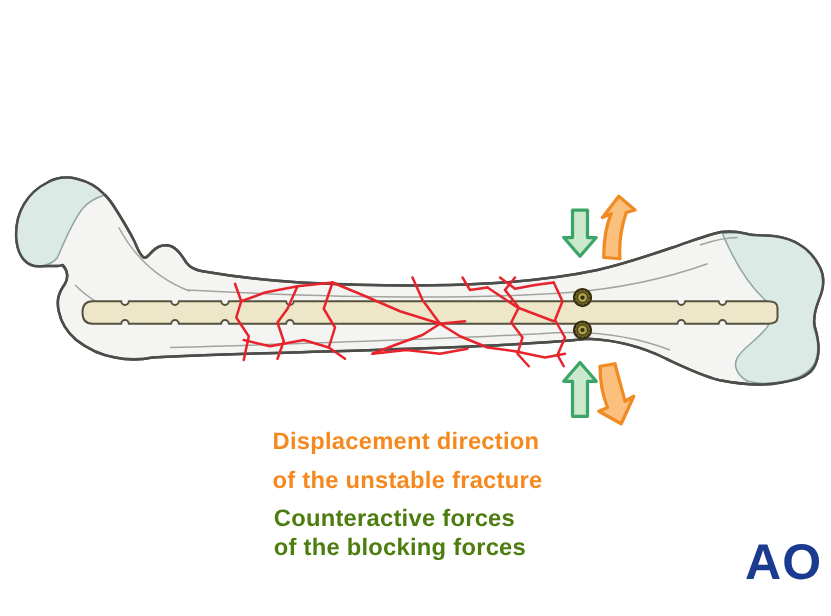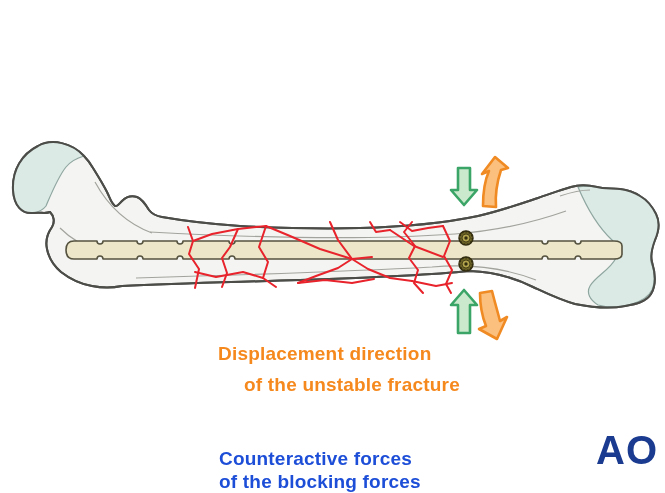--- a/index.html
+++ b/index.html
@@ -3,23 +3,23 @@
 <meta charset="utf-8">
 <style>
   html,body{margin:0;padding:0;background:#fff;}
   #stage{
     position:relative;width:665px;height:493px;background:#ffffff;overflow:hidden;
     font-family:"Liberation Sans", sans-serif;
   }
   #stage svg{position:absolute;left:0;top:0;}
   .caption{position:absolute;font-weight:600;font-size:19px;letter-spacing:.2px;white-space:nowrap;}
   .caption.orange{color:#F6891E;}
-  .caption.green{color:#1d4ed8;margin-top:43px;}
+  .caption.green{color:#4d7c0f;}
   #cap-disp-1{left:218px;top:343px;}
-  #cap-disp-2{left:218px;top:374px;margin-left:26px;}
+  #cap-disp-2{left:218px;top:374px;}
   #cap-count-1{left:219px;top:405px;}
   #cap-count-2{left:219px;top:428px;}
   #ao-logo{
     position:absolute;left:596px;top:428px;width:80px;height:44px;
     color:#1A3B8F;font-weight:700;font-size:40px;letter-spacing:1px;line-height:44px;
   }
 </style>
 </head>
 <body>
 

